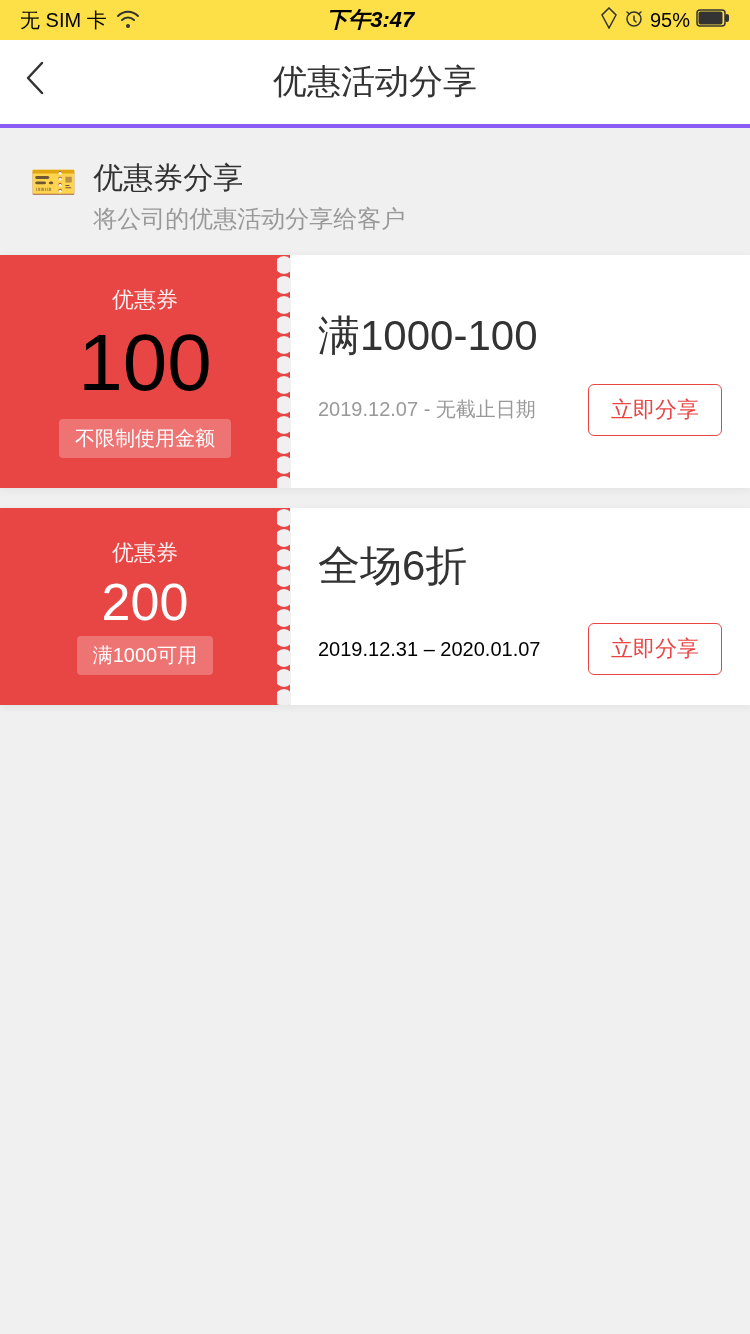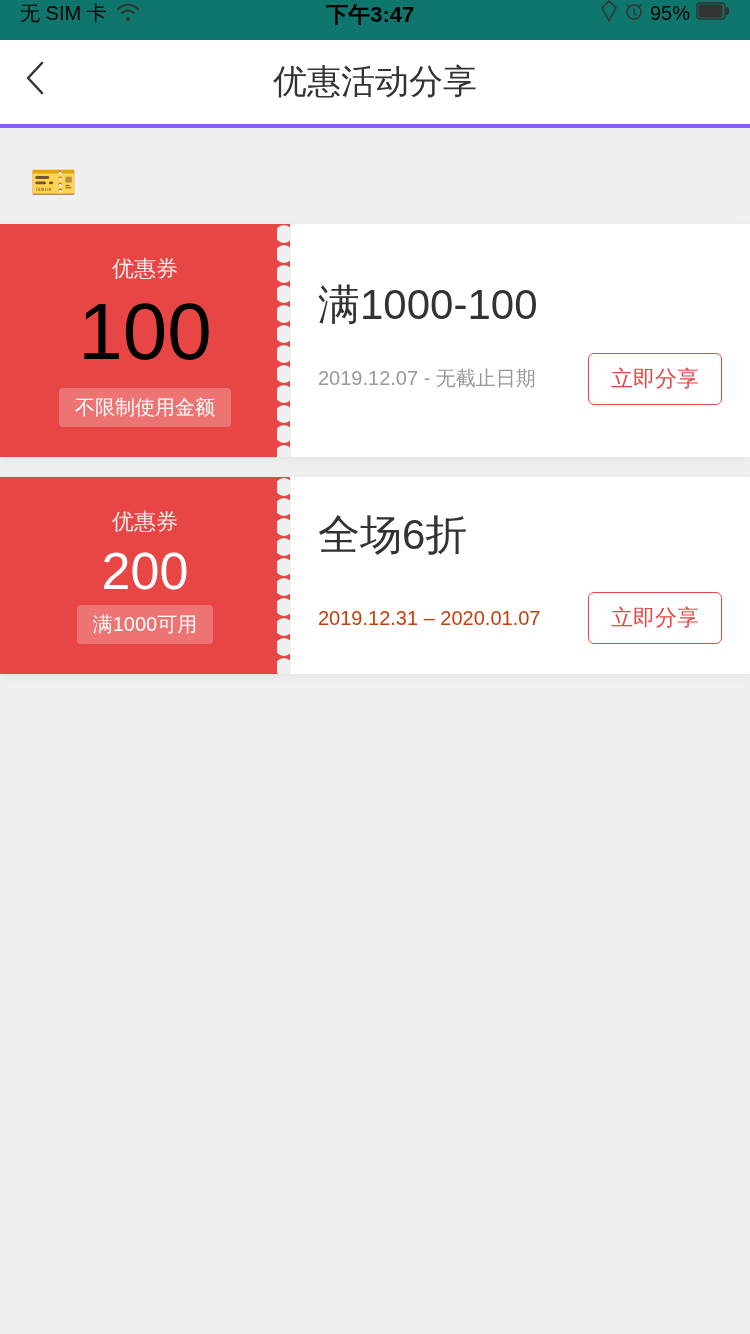--- a/index.html
+++ b/index.html
@@ -9,37 +9,38 @@
       min-height: 1334px;
       background: #f0f0f0;
       font-family: -apple-system, 'PingFang SC', 'Helvetica Neue', sans-serif;
       overflow-x: hidden;
     }
 
     
     .status-bar {
       width: 750px;
       height: 40px;
-      background: #0f766e;
-      display: flex;
-      align-items: flex-start;
+      background: #fde047;
+      display: flex;
+      align-items: center;
       justify-content: space-between;
       padding: 0 20px;
       font-size: 22px;
       font-weight: 500;
     }
     .status-left {
       display: flex;
       align-items: center;
       gap: 8px;
       font-size: 20px;
     }
     .status-center {
       font-size: 22px;
       font-weight: 600;
+      font-style: italic;
     }
     .status-right {
       display: flex;
       align-items: center;
       gap: 6px;
       font-size: 20px;
     }
 
     
     .nav-bar {
@@ -153,20 +154,24 @@
   <div class="nav-back">
     <svg width="22" height="38" viewBox="0 0 22 38" fill="none">
       <path d="M18 4L4 19l14 15" stroke="#333" stroke-width="2.5" stroke-linecap="round" stroke-linejoin="round"></path>
     </svg>
   </div>
   <span class="nav-title">优惠活动分享</span>
 </div>
 
 <div class="section-header">
   <span class="section-icon">🎫</span>
+  <div class="section-text-group">
+    <div class="section-title">优惠券分享</div>
+    <div class="section-subtitle">将公司的优惠活动分享给客户</div>
+  </div>
 </div>
 
 <div class="coupons-list" id="coupons-container">
 <div class="coupon-card" style="margin: 0px 0px 20px; background: rgb(255, 255, 255); display: flex; position: relative; box-shadow: rgba(0, 0, 0, 0.06) 0px 2px 8px;">
     <div style="width:290px; background:#e84545; display:flex; flex-direction:column; align-items:center; justify-content:center; padding:30px 20px; position:relative; flex-shrink:0;">
 
       <div style="position:absolute; right:-1px; top:0; bottom:0; width:14px; z-index:3;">
         <svg width="14" height="100%" style="display:block;" preserveAspectRatio="none">
           <defs>
             <pattern id="scallop0" x="0" y="0" width="14" height="20" patternUnits="userSpaceOnUse">
@@ -201,20 +206,20 @@
           <rect width="14" height="100%" fill="url(#scallop1)"></rect>
         </svg>
       </div>
       <span style="font-size:22px; color:rgba(255,255,255,0.9); margin-bottom:8px;">优惠券</span>
       <span style="font-size:52px; font-weight:300; color:#fff; line-height:1; margin-bottom:8px;">200</span>
       <span style="background:rgba(255,255,255,0.25); color:#fff; font-size:20px; padding:6px 16px; border-radius:4px; text-align:center;">满1000可用</span>
     </div>
     <div style="flex:1; padding:30px 28px; display:flex; flex-direction:column; justify-content:space-between; background:#fff;">
       <div style="font-size:42px; font-weight:500; color:#333; margin-bottom:20px;">全场6折</div>
       <div style="display:flex; align-items:center; justify-content:space-between;">
-        <span style="font-size:20px; color:#c2410c;">2019.12.31 – 2020.01.07</span>
+        <span style="font-size:20px; color:#000000;">2019.12.31 – 2020.01.07</span>
         <button style="border:1.5px solid #e84545; color:#e84545; background:#fff; font-size:22px; padding:10px 22px; border-radius:6px; cursor:pointer; white-space:nowrap; font-family:inherit;">立即分享</button>
       </div>
     </div>
   </div>
   </div>
 
 <div class="bottom-empty"></div>
 
 </body></html>

